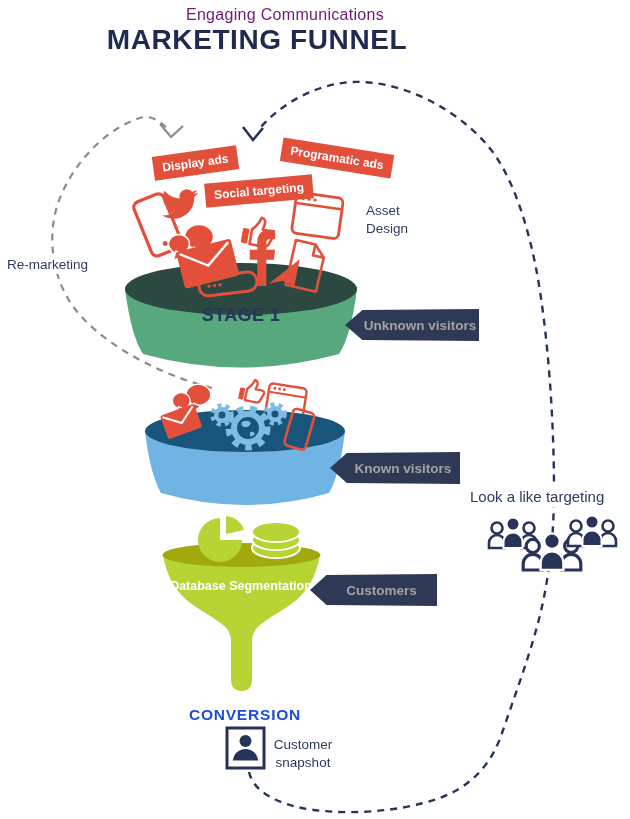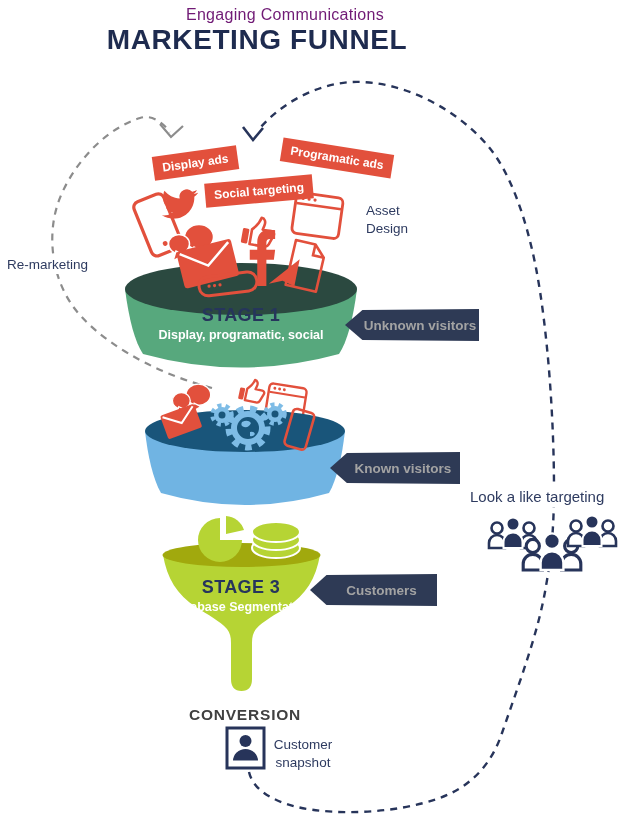--- a/index.html
+++ b/index.html
@@ -33,21 +33,21 @@
   .stage3-label{left:151px;top:577px;}
 
   .badge{position:absolute;height:32px;background:#2E3A55;color:#a3a3a3;font-weight:700;
          font-size:13.5px;display:flex;align-items:center;justify-content:center;
          padding-left:16px;clip-path:polygon(0 50%,13% 3%,100% 0,100% 100%,13% 97%);}
   .badge1{left:345px;top:309px;width:118px;}
   .badge2{left:330px;top:452px;width:114px;}
   .badge3{left:310px;top:574px;width:111px;}
 
   .conversion{left:175px;top:706px;width:140px;text-align:center;font-size:15.5px;
-              font-weight:800;color:#404040;letter-spacing:0.8px;}
+              font-weight:800;color:#1d4ed8;letter-spacing:0.8px;}
   .snapshot-label{left:270px;top:736px;width:66px;text-align:center;font-size:13.5px;
                   color:#2E3B60;font-weight:500;line-height:1.35;}
   .blk{display:block;}
 </style>
 </head>
 <body>
 
 <div class="canvas">
 
   <svg class="svg-layer" viewBox="0 0 630 819" xmlns="http://www.w3.org/2000/svg">
@@ -221,24 +221,22 @@
   <div class="side-label asset-design">
     <span class="blk">Asset</span>
     <span class="blk">Design</span>
   </div>
 
   <div class="side-label re-marketing">Re-marketing</div>
   <div class="side-label look-alike">Look a like targeting</div>
 
   <div class="stage-label stage1-label">
     <div class="stage-title">STAGE 1</div>
-    <div class="stage-sub">Display, programatic, social</div>
   </div>
   <div class="stage-label stage3-label">
-    <div class="stage-title">STAGE 3</div>
     <div class="stage-sub">Database Segmentation</div>
   </div>
 
   <div class="badge badge1">Unknown visitors</div>
   <div class="badge badge3">Customers</div>
   <div class="badge badge2">Known visitors</div>
 
   <div class="abs conversion">CONVERSION</div>
 
   <div class="abs snapshot-label">

